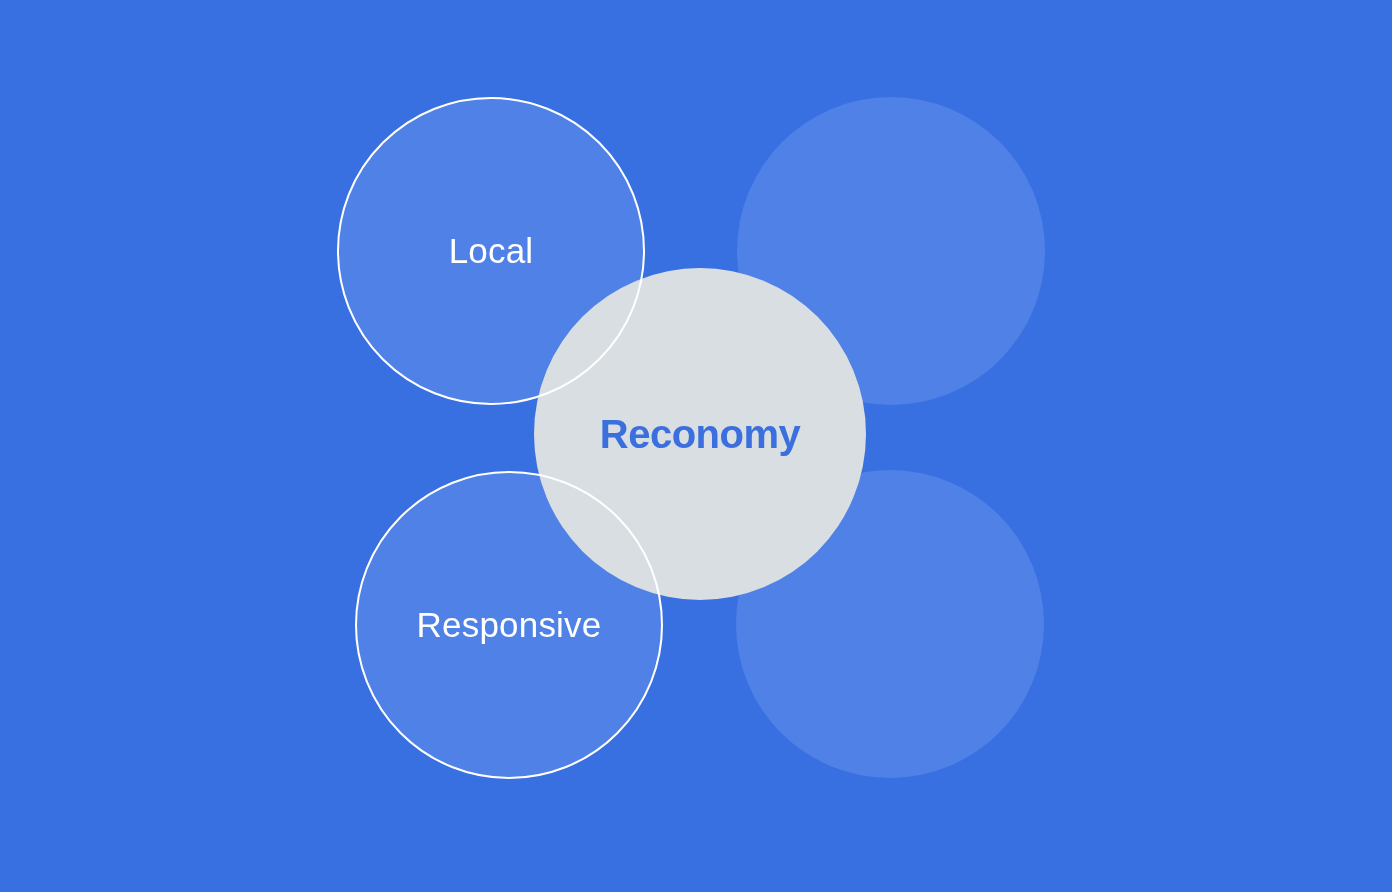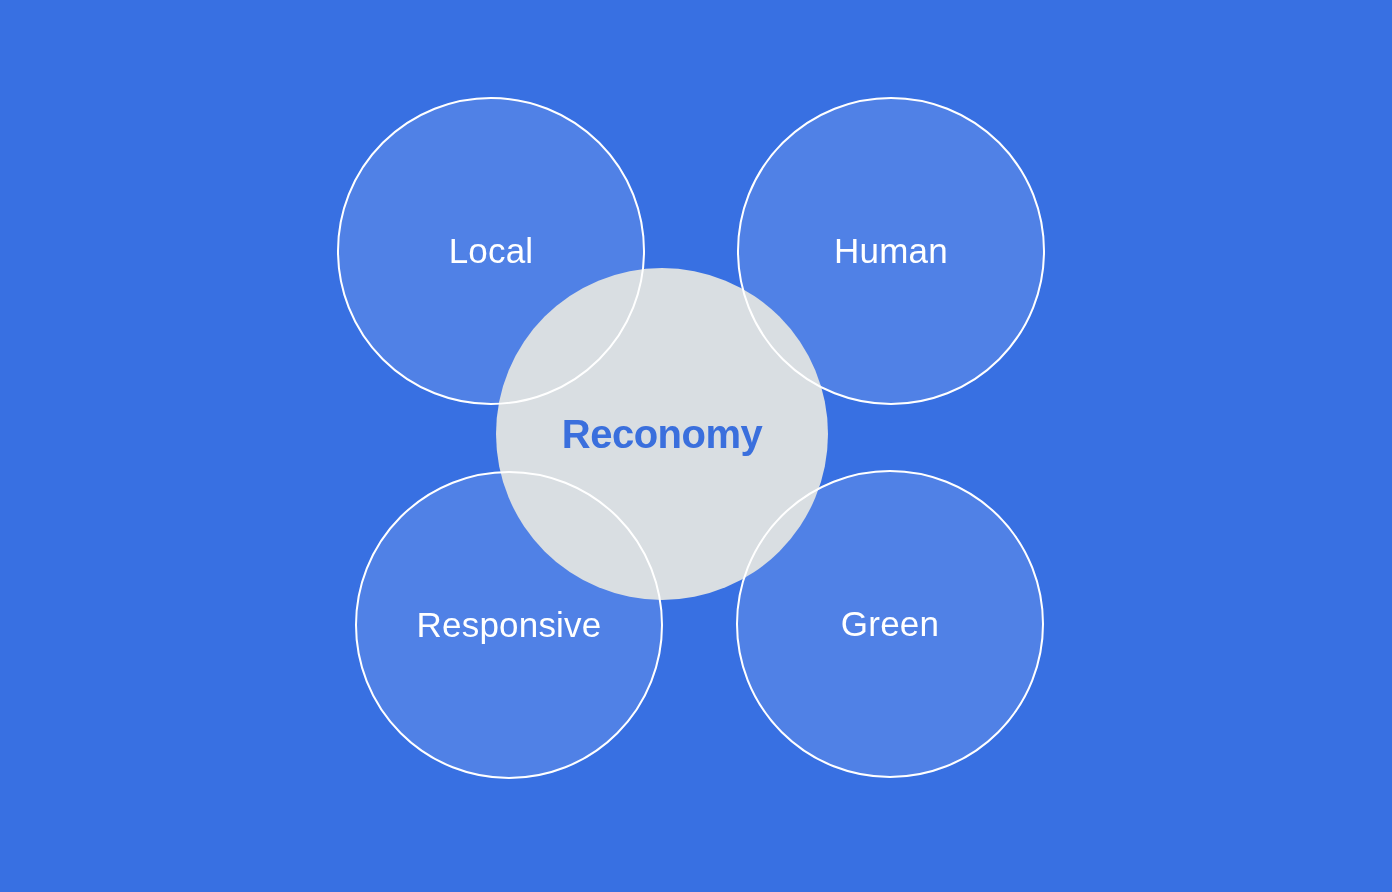--- a/index.html
+++ b/index.html
@@ -19,21 +19,21 @@
     background: var(--bg, #3870e2);
   }
   .node-fill {
     position: absolute;
     border-radius: 50%;
     background: var(--node-fill, #5081e6);
     z-index: 1;
   }
   .center-circle {
     position: absolute;
-    left: 496px;
+    left: 534px;
     top: 268px;
     width: 332px;
     height: 332px;
     border-radius: 50%;
     background: var(--center-fill, #d9dee2);
     z-index: 2;
     display: flex;
     align-items: center;
     justify-content: center;
   }
@@ -76,23 +76,17 @@
   <div class="node-fill pos-responsive"></div>
   <div class="node-fill pos-green"></div>
 
   <div class="center-circle">
     <span class="center-label">Reconomy</span>
   </div>
 
   <div class="node-ring pos-local">
     <span class="node-label">Local</span>
   </div>
-  <div class="node-ring pos-human">
-    <span class="node-label">Human</span>
-  </div>
   <div class="node-ring pos-responsive">
     <span class="node-label">Responsive</span>
-  </div>
-  <div class="node-ring pos-green">
-    <span class="node-label">Green</span>
   </div>
 
 </div>
 
 </body></html>

